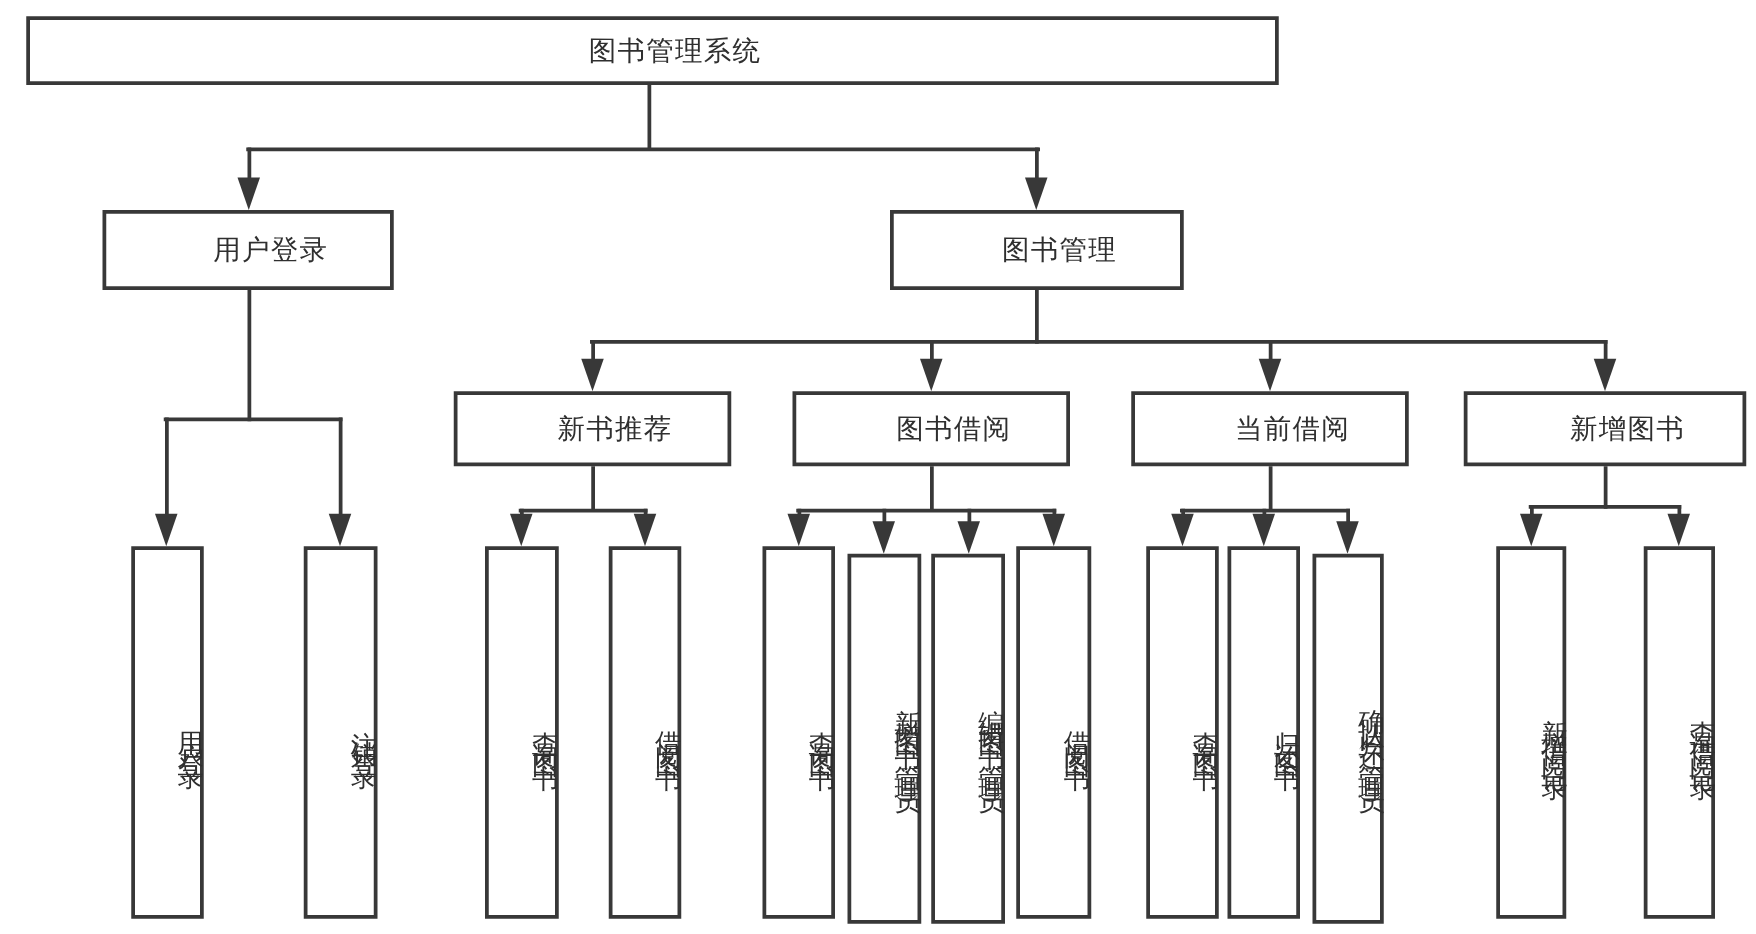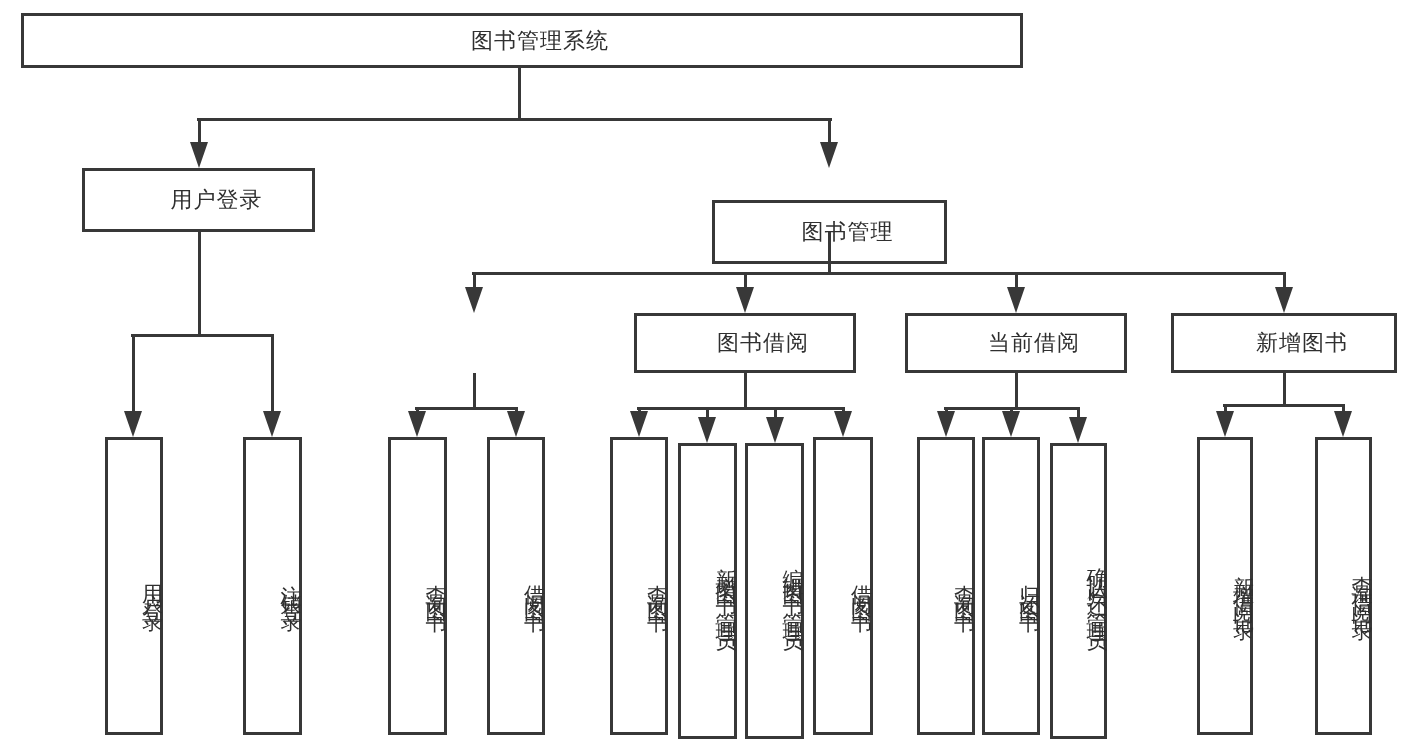--- a/index.html
+++ b/index.html
@@ -35,40 +35,41 @@
   <div class="box h" style="left:21px;top:13px;width:1002px;height:55px;">图书管理系统</div>
 
   <i class="ln" style="left:518px;top:68px;width:3px;height:52px;"></i>
   <i class="ln" style="left:197px;top:118px;width:635px;height:3px;"></i>
   <i class="ln" style="left:198px;top:118px;width:3px;height:32px;"></i>
   <i class="ln" style="left:828px;top:118px;width:3px;height:32px;"></i>
   <i class="ah" style="left:190px;top:142px;"></i>
   <i class="ah" style="left:820px;top:142px;"></i>
 
   <div class="box h" style="left:82px;top:168px;width:233px;height:64px;">用户登录</div>
-  <div class="box h" style="left:712px;top:168px;width:235px;height:64px;margin-top:32px;">图书管理</div>
+  <div class="box h" style="left:712px;top:168px;width:235px;height:64px;">图书管理</div>
 
   <i class="ln" style="left:198px;top:232px;width:3px;height:105px;"></i>
   <i class="ln" style="left:131px;top:334px;width:143px;height:3px;"></i>
   <i class="ln" style="left:132px;top:334px;width:3px;height:86px;"></i>
   <i class="ln" style="left:271px;top:334px;width:3px;height:86px;"></i>
   <i class="ah" style="left:124px;top:411px;"></i>
   <i class="ah" style="left:263px;top:411px;"></i>
 
   <i class="ln" style="left:828px;top:232px;width:3px;height:43px;"></i>
   <i class="ln" style="left:472px;top:272px;width:814px;height:3px;"></i>
   <i class="ln" style="left:473px;top:272px;width:3px;height:23px;"></i>
   <i class="ln" style="left:744px;top:272px;width:3px;height:23px;"></i>
   <i class="ln" style="left:1015px;top:272px;width:3px;height:23px;"></i>
   <i class="ln" style="left:1283px;top:272px;width:3px;height:23px;"></i>
   <i class="ah" style="left:465px;top:287px;"></i>
   <i class="ah" style="left:736px;top:287px;"></i>
   <i class="ah" style="left:1007px;top:287px;"></i>
   <i class="ah" style="left:1275px;top:287px;"></i>
 
+  <div class="box h" style="left:363px;top:313px;width:222px;height:60px;">新书推荐</div>
   <div class="box h" style="left:634px;top:313px;width:222px;height:60px;">图书借阅</div>
   <div class="box h" style="left:905px;top:313px;width:222px;height:60px;">当前借阅</div>
   <div class="box h" style="left:1171px;top:313px;width:226px;height:60px;">新增图书</div>
 
   <i class="ln" style="left:473px;top:373px;width:3px;height:36px;"></i>
   <i class="ln" style="left:415px;top:407px;width:103px;height:3px;"></i>
   <i class="ln" style="left:416px;top:407px;width:3px;height:14px;"></i>
   <i class="ln" style="left:515px;top:407px;width:3px;height:14px;"></i>
   <i class="ah" style="left:408px;top:411px;"></i>
   <i class="ah" style="left:507px;top:411px;"></i>

